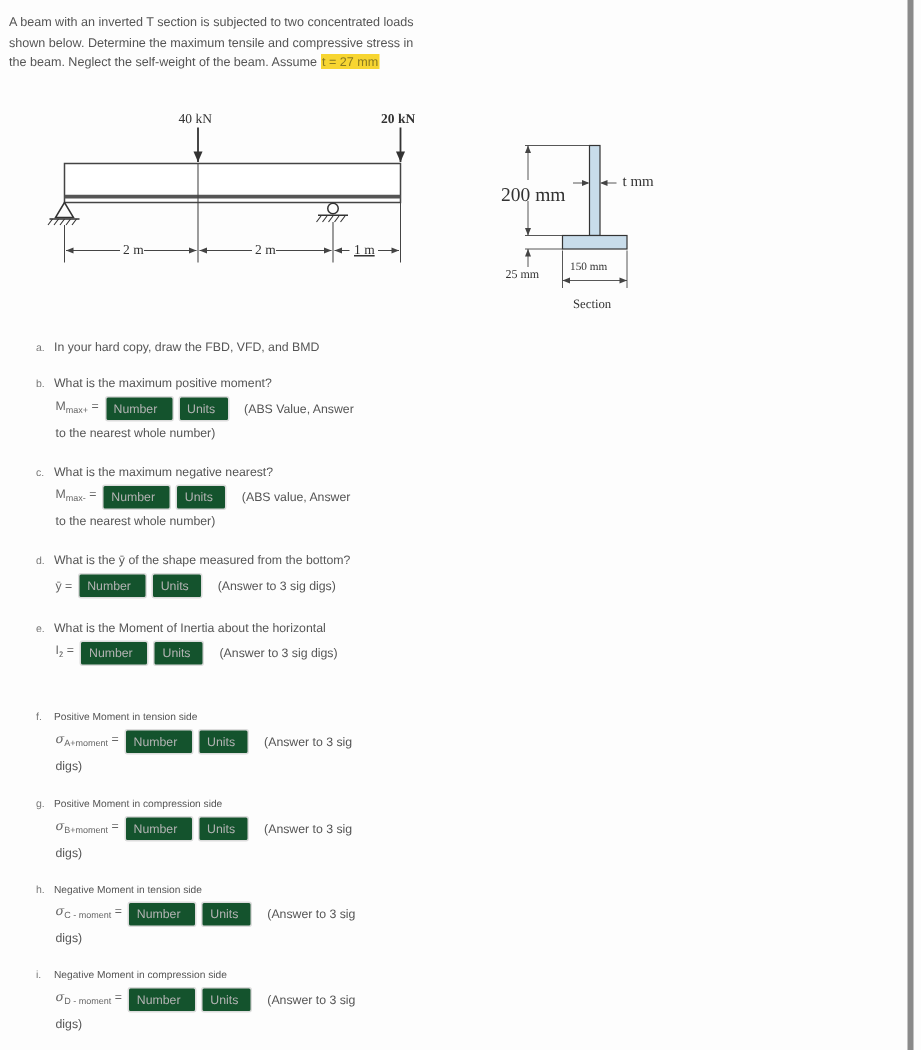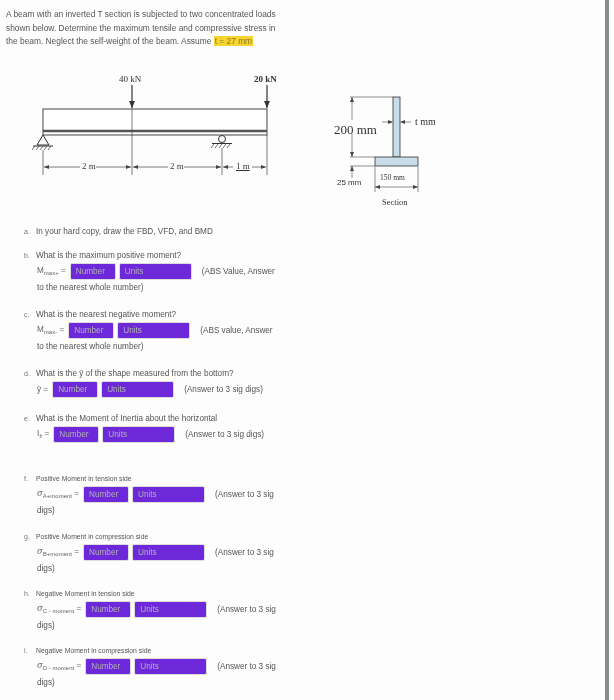--- a/index.html
+++ b/index.html
@@ -22,24 +22,24 @@
     .figure { position: absolute; left: 0; top: 0; }
     .q { position: absolute; font-size: 8.2px; color: #555; line-height: 13px; }
     .q .letter { display: inline-block; width: 12px; color: #777; font-size: 7px; }
     .q .indent { padding-left: 13px; }
     .row { display: flex; align-items: center; height: 19px; }
     .sym { color: #666; margin-right: 4px; white-space: nowrap; }
     .sym sub { font-size: 6px; vertical-align: -2px; }
     .box {
       border: 1px solid #dcdcdc; border-radius: 2px; height: 17px; box-sizing: border-box;
       font-size: 8.2px; color: #b3b3b3; display: flex; align-items: center; padding-left: 5px;
-      background: #6d28d9;
+      background: #14532d;
     }
     .box.num { width: 46px; margin-right: 3px; }
-    .box.unit { width: 73px; }
+    .box.unit { width: 34px; }
     .hint { margin-left: 10px; color: #555; white-space: nowrap; }
     .small { font-size: 6.8px; }
     .sig { font-style: italic; font-family: "DejaVu Serif", serif; font-size: 8.5px; }
   </style>
 </head>
 <body>
 
 <div class="scrollbar"></div>
 
 <div class="intro">
@@ -124,41 +124,41 @@
   </g>
 </svg>
 
 <div style="position:absolute;left:119px;top:74px;font-family:'Liberation Serif',serif;font-size:9px;color:#333;">40 kN</div>
 <div style="position:absolute;left:254px;top:74px;font-family:'Liberation Serif',serif;font-size:9px;color:#333;font-weight:bold;">20 kN</div>
 <div style="position:absolute;left:82px;top:161px;font-family:'Liberation Serif',serif;font-size:9px;color:#333;">2 m</div>
 <div style="position:absolute;left:170px;top:161px;font-family:'Liberation Serif',serif;font-size:9px;color:#333;">2 m</div>
 <div style="position:absolute;left:236px;top:161px;font-family:'Liberation Serif',serif;font-size:9px;color:#333;text-decoration:underline;">1 m</div>
 <div style="position:absolute;left:334px;top:122px;font-family:'Liberation Serif',serif;font-size:13px;color:#333;">200 mm</div>
 <div style="position:absolute;left:415px;top:116px;font-family:'Liberation Serif',serif;font-size:10px;color:#333;">t mm</div>
-<div style="position:absolute;left:337px;top:178px;font-family:Liberation Sans, sans-serif;font-size:8px;color:#333;">25 mm</div>
+<div style="position:absolute;left:337px;top:178px;font-family:Liberation Serif, serif;font-size:8px;color:#333;">25 mm</div>
 <div style="position:absolute;left:380px;top:173px;font-family:'Liberation Serif',serif;font-size:7.5px;color:#333;">150 mm</div>
 <div style="position:absolute;left:382px;top:197px;font-family:'Liberation Serif',serif;font-size:8.5px;color:#333;">Section</div>
 
 <div class="q" style="left:24px;top:225px;">
   <span class="letter">a.</span><span>In your hard copy, draw the FBD, VFD, and BMD</span>
 </div>
 
 <div class="q" style="left:24px;top:249px;">
   <div><span class="letter">b.</span><span>What is the maximum positive moment?</span></div>
   <div class="row indent">
     <span class="sym"><span>M</span><sub>max+</sub><span> =</span></span>
     <div class="box num">Number</div>
     <div class="box unit">Units</div>
     <span class="hint">(ABS Value, Answer</span>
   </div>
   <div class="indent">to the nearest whole number)</div>
 </div>
 
 <div class="q" style="left:24px;top:308px;">
-  <div><span class="letter">c.</span><span>What is the nearest negative moment?</span></div>
+  <div><span class="letter">c.</span><span>What is the maximum negative nearest?</span></div>
   <div class="row indent">
     <span class="sym"><span>M</span><sub>max-</sub><span> =</span></span>
     <div class="box num">Number</div>
     <div class="box unit">Units</div>
     <span class="hint">(ABS value, Answer</span>
   </div>
   <div class="indent">to the nearest whole number)</div>
 </div>
 
 <div class="q" style="left:24px;top:367px;">

